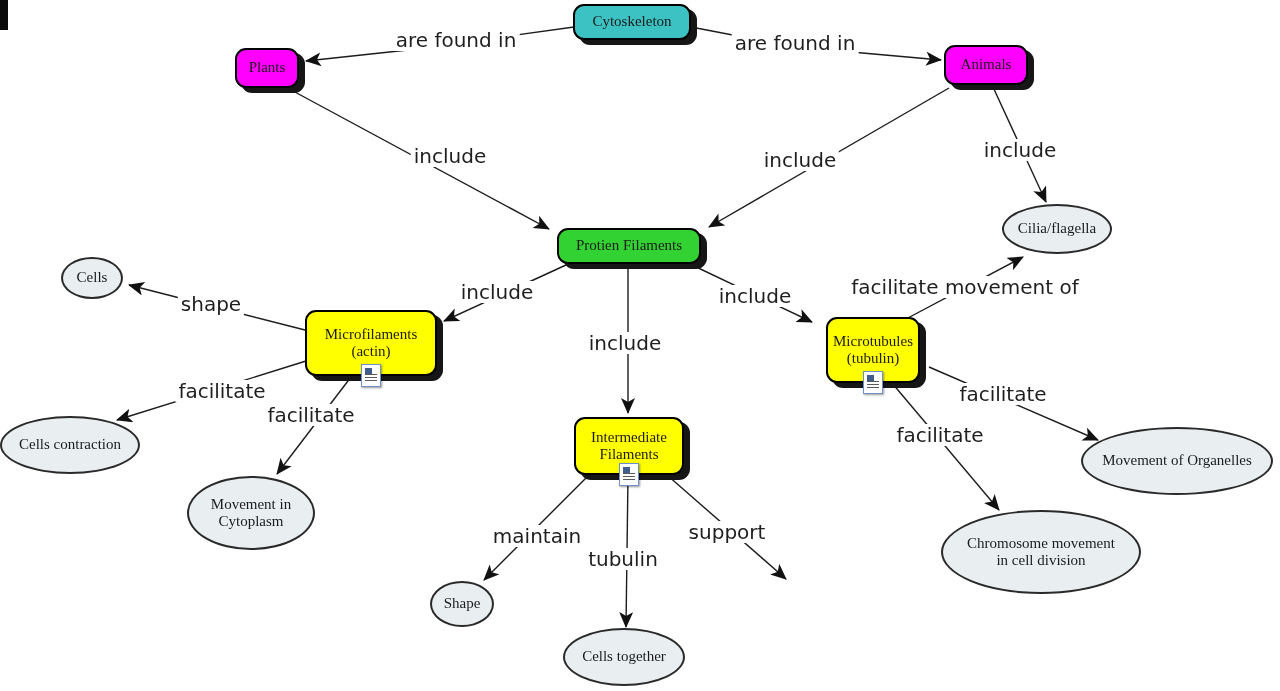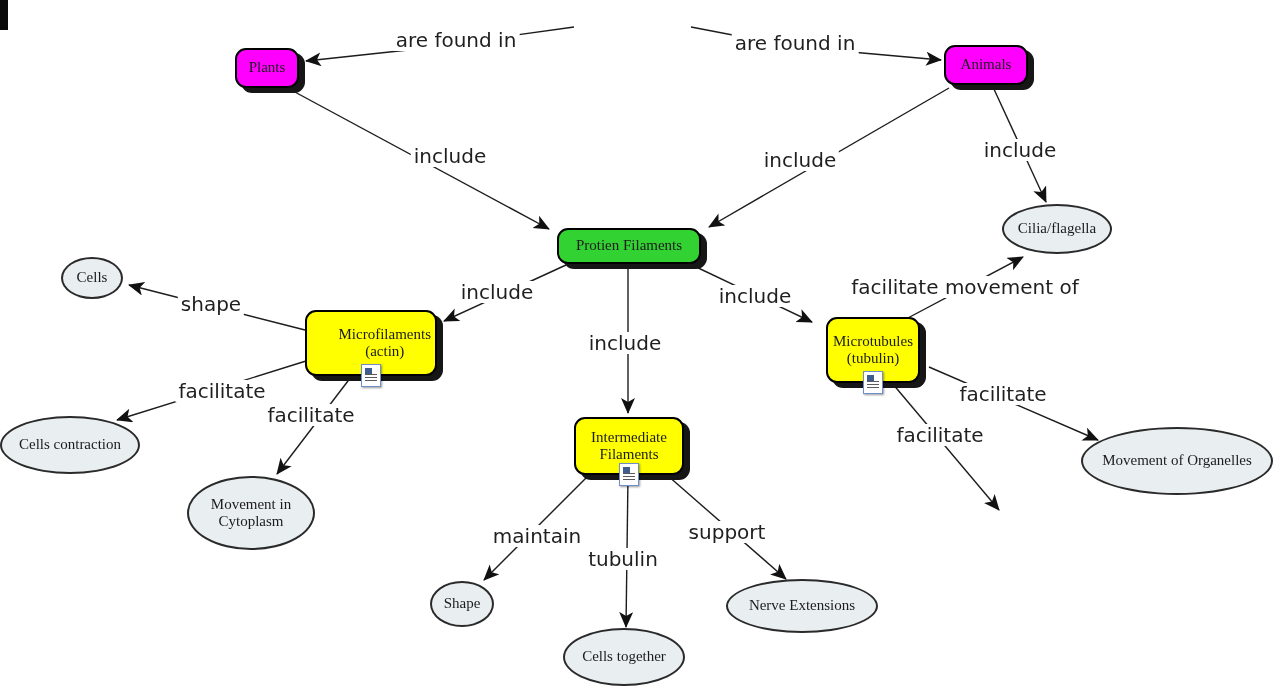--- a/index.html
+++ b/index.html
@@ -61,38 +61,40 @@
       <path d="M306 361 L117 420" class="edge-line" marker-end="url(#arrow)"></path>
       <path d="M351 377 L277 474" class="edge-line" marker-end="url(#arrow)"></path>
       <path d="M906 319 L1023 257" class="edge-line" marker-end="url(#arrow)"></path>
       <path d="M929 367 L1098 440" class="edge-line" marker-end="url(#arrow)"></path>
       <path d="M892 383 L999 510" class="edge-line" marker-end="url(#arrow)"></path>
       <path d="M589 475 L484 580" class="edge-line" marker-end="url(#arrow)"></path>
       <path d="M628 476 L626 627" class="edge-line" marker-end="url(#arrow)"></path>
       <path d="M667 475 L786 579" class="edge-line" marker-end="url(#arrow)"></path>
     </svg>
   <div class="scan-artifact"></div>
+<div class="node rect" style="left: 632px; top: 22px; width: 118px; height: 36px; background: rgb(60, 194, 194);"><span>Cytoskeleton</span></div>
     <div class="node rect" style="left: 267px; top: 68px; width: 64px; height: 40px; background: rgb(255, 0, 255); text-align: right;"><span>Plants</span></div>
     <div class="node rect" style="left: 986px; top: 65px; width: 84px; height: 40px; background: rgb(255, 0, 255);"><span>Animals</span></div>
     <div class="node rect" style="left: 629px; top: 246px; width: 144px; height: 36px; background: rgb(50, 210, 50);"><span>Protien Filaments</span></div>
-    <div class="node rect" style="left: 371px; top: 343px; width: 132px; height: 66px; background: rgb(255, 255, 0); justify-content: flex-end;"><span>Microfilaments
+    <div class="node rect" style="left: 371px; top: 343px; width: 132px; height: 66px; background: rgb(255, 255, 0);"><span>Microfilaments
 (actin)</span><span class="resource-icon"><span class="ri-img"></span><span class="ri-lines"></span></span></div>
     <div class="node rect" style="left: 873px; top: 350px; width: 94px; height: 66px; background: rgb(255, 255, 0);"><span>Microtubules
 (tubulin)</span><span class="resource-icon"><span class="ri-img"></span><span class="ri-lines"></span></span></div>
     <div class="node rect" style="left: 629px; top: 446px; width: 110px; height: 58px; background: rgb(255, 255, 0);"><span>Intermediate
 Filaments</span><span class="resource-icon"><span class="ri-img"></span><span class="ri-lines"></span></span></div>
     <div class="node ellipse" style="left: 92px; top: 278px; width: 62px; height: 42px; background: rgb(233, 239, 241);"><span>Cells</span></div>
     <div class="node ellipse" style="left: 70px; top: 445px; width: 140px; height: 58px; background: rgb(233, 239, 241);"><span>Cells contraction</span></div>
     <div class="node ellipse" style="left: 251px; top: 513px; width: 128px; height: 74px; background: rgb(233, 239, 241);"><span>Movement in
 Cytoplasm</span></div>
     <div class="node ellipse" style="left: 1057px; top: 229px; width: 110px; height: 50px; background: rgb(233, 239, 241);"><span>Cilia/flagella</span></div>
     <div class="node ellipse" style="left: 1177px; top: 461px; width: 192px; height: 68px; background: rgb(233, 239, 241);"><span>Movement of Organelles</span></div>
+    <div class="node ellipse" style="left: 1041px; top: 552px; width: 200px; height: 84px; background: rgb(233, 239, 241);"><span>Chromosome movement
+in cell division</span></div>
     <div class="node ellipse" style="left: 462px; top: 604px; width: 64px; height: 46px; background: rgb(233, 239, 241);"><span>Shape</span></div>
     <div class="node ellipse" style="left: 624px; top: 657px; width: 122px; height: 58px; background: rgb(233, 239, 241);"><span>Cells together</span></div>
-    <div class="node ellipse" style="left: 802px; top: 606px; width: 152px; height: 54px; background: rgb(233, 239, 241);"><span>Nerve Extensions</span></div>
     <div class="edge-label" style="left: 456px; top: 40px;">are found in</div>
     <div class="edge-label" style="left: 795px; top: 43px;">are found in</div>
     <div class="edge-label" style="left: 450px; top: 156px;">include</div>
     <div class="edge-label" style="left: 800px; top: 160px;">include</div>
     <div class="edge-label" style="left: 1020px; top: 150px;">include</div>
     <div class="edge-label" style="left: 497px; top: 292px;">include</div>
     <div class="edge-label" style="left: 755px; top: 296px;">include</div>
     <div class="edge-label" style="left: 625px; top: 343px;">include</div>
     <div class="edge-label" style="left: 211px; top: 304px;">shape</div>
     <div class="edge-label" style="left: 222px; top: 391px;">facilitate</div>

